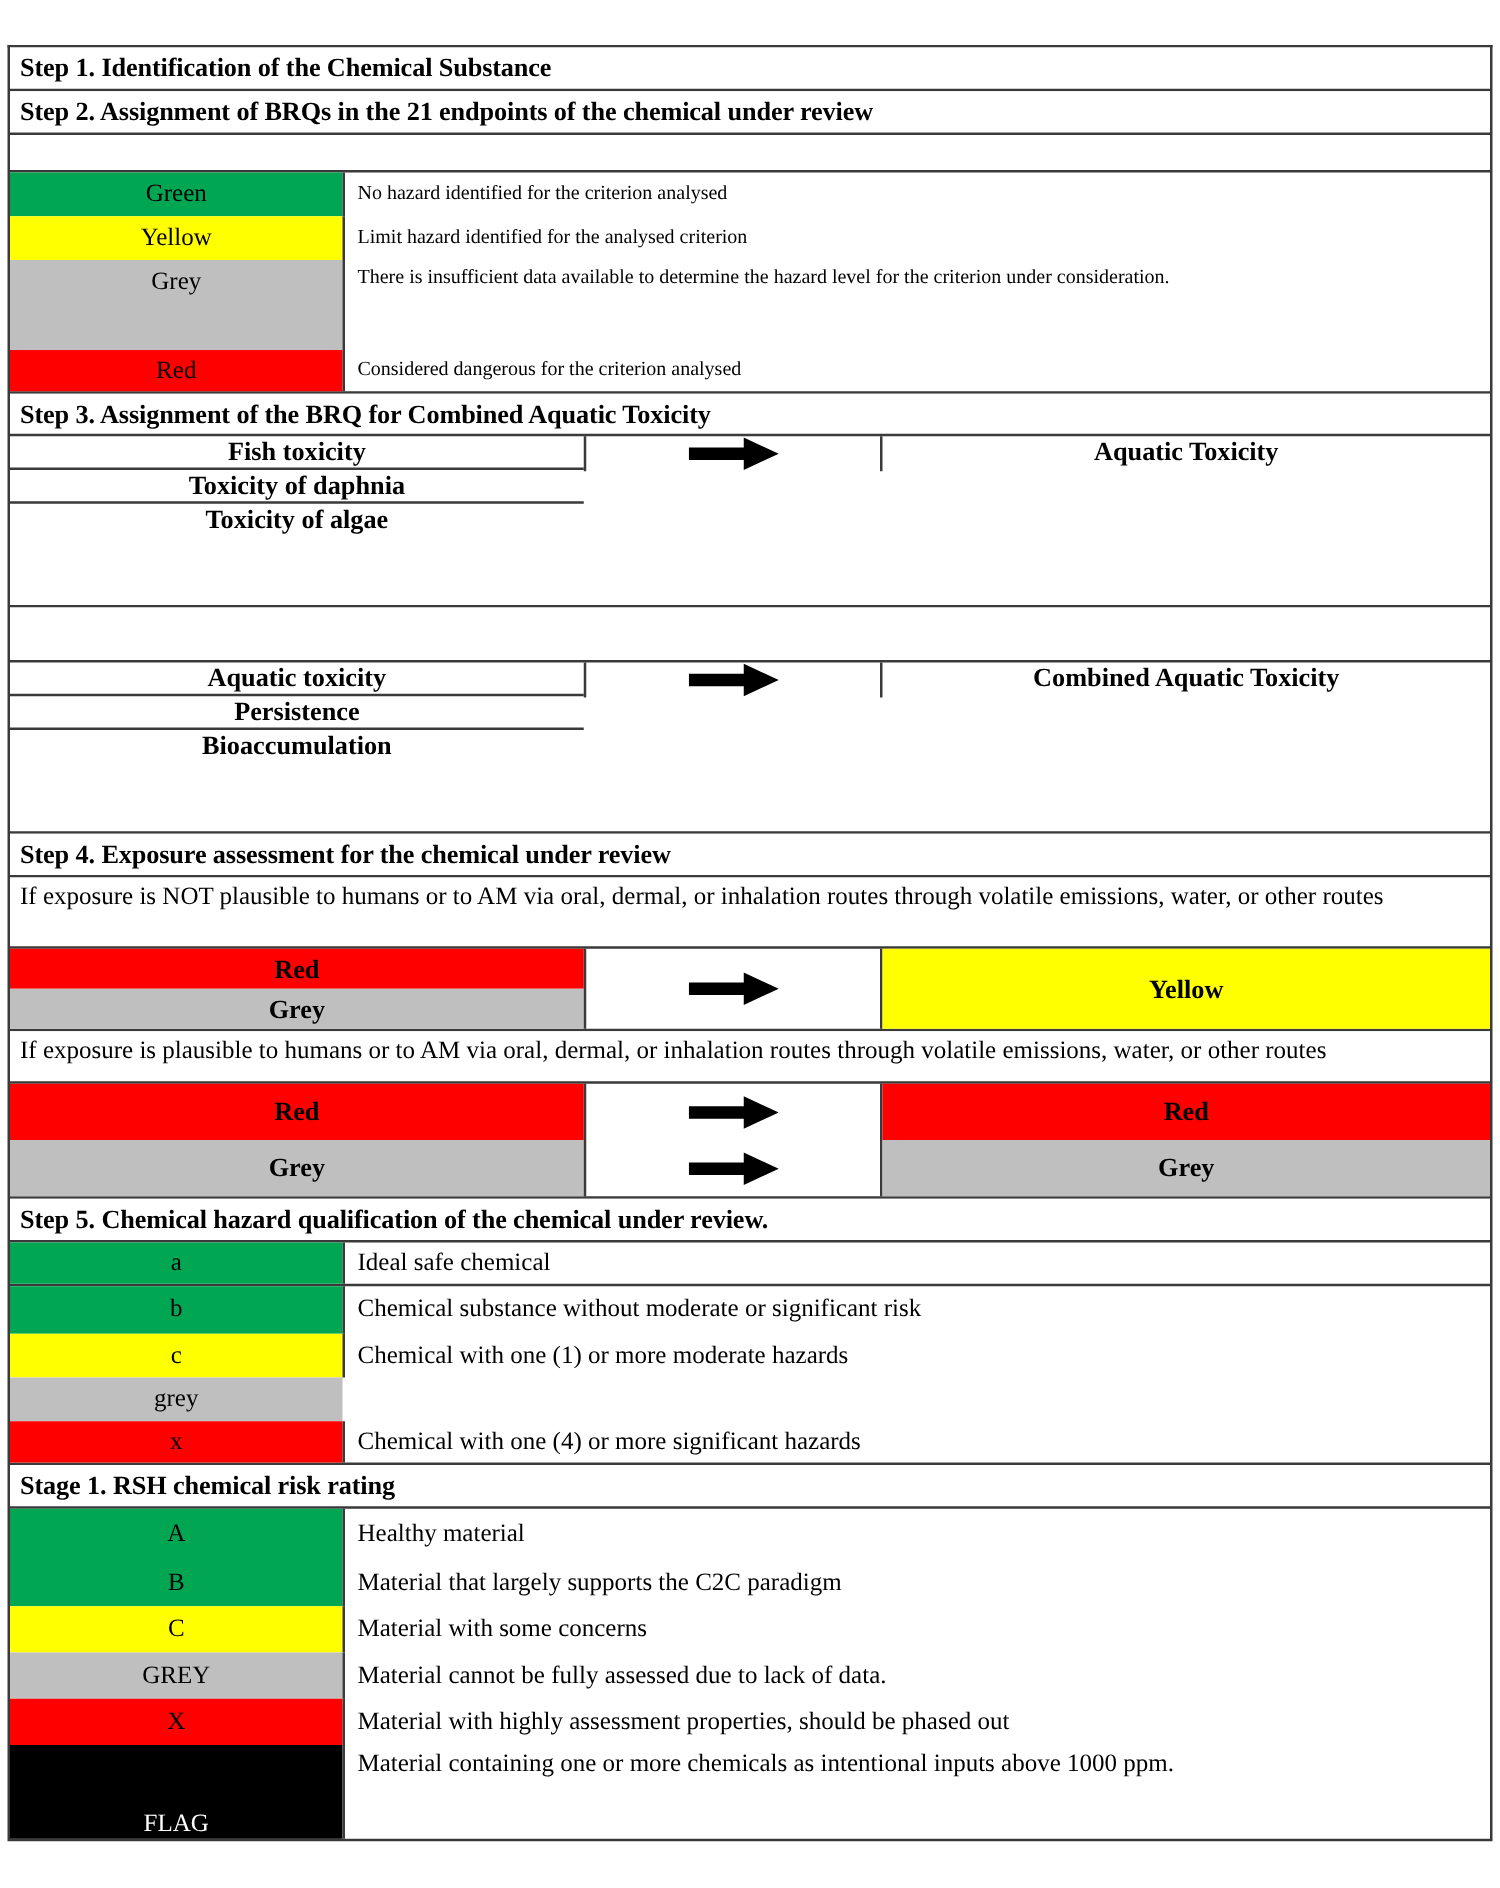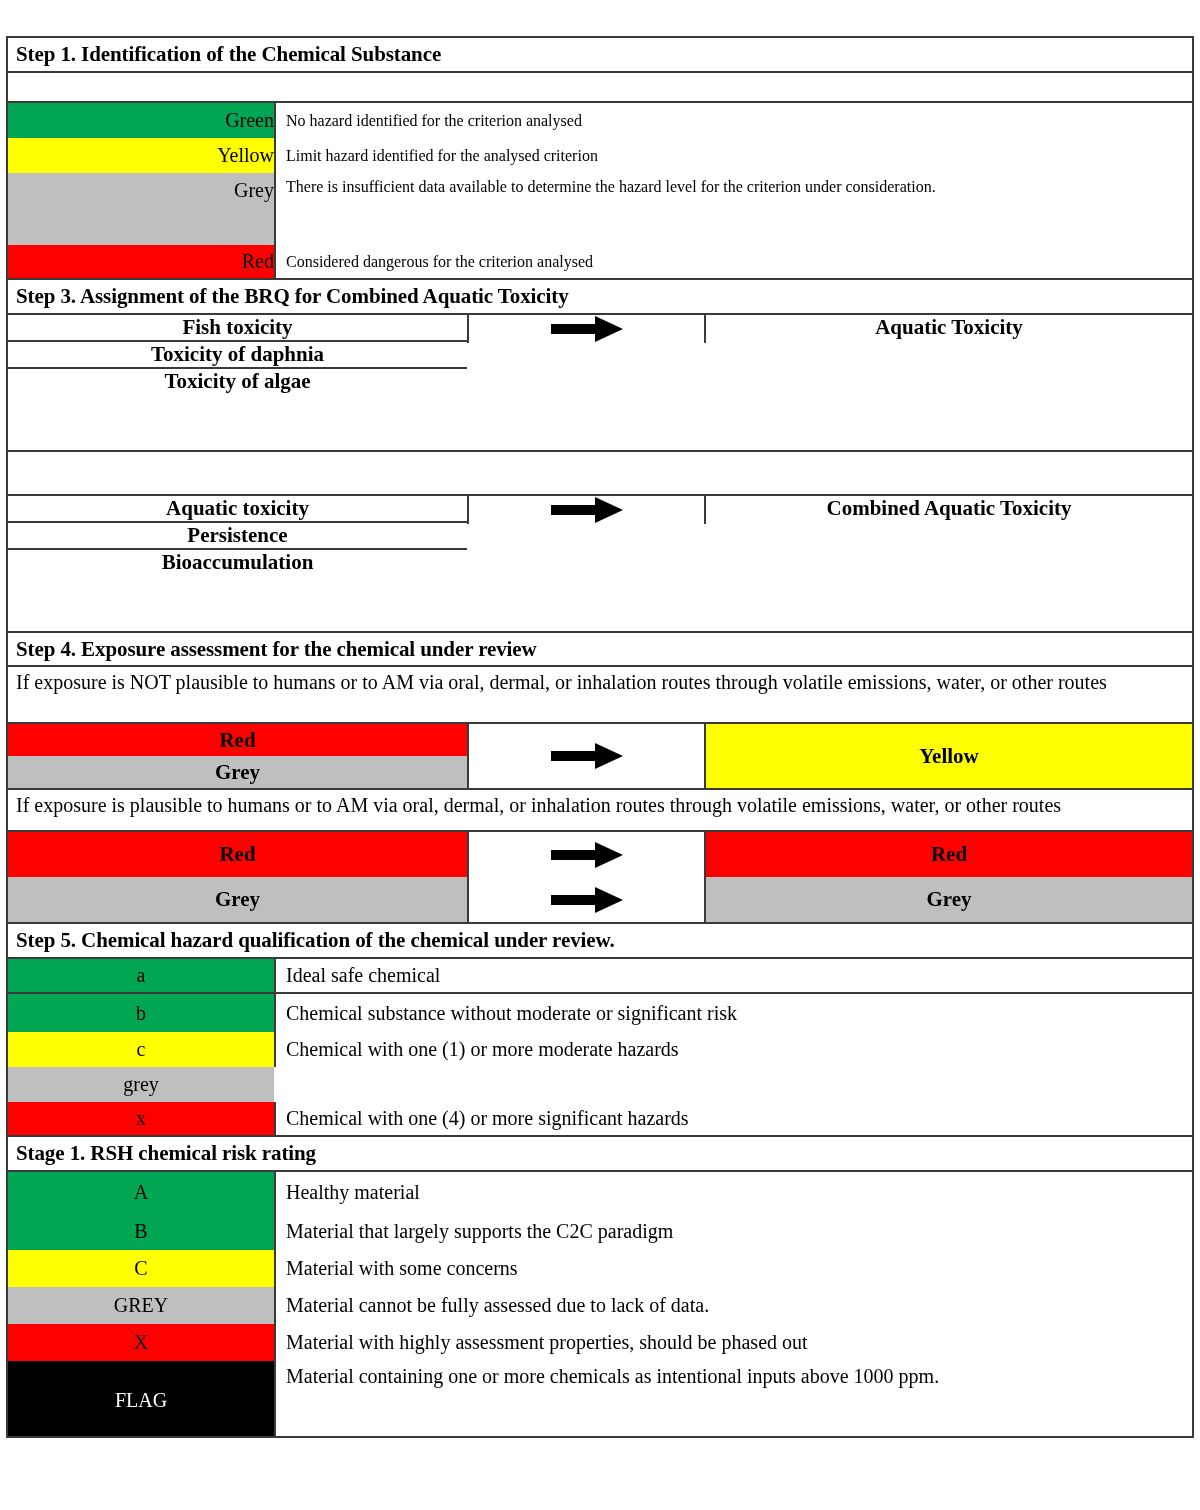--- a/index.html
+++ b/index.html
@@ -56,21 +56,21 @@
   .legend-row {
     display: flex;
     align-items: stretch;
     box-sizing: border-box;
   }
   .legend-swatch {
     width: 266px;
     flex: 0 0 266px;
     display: flex;
     align-items: center;
-    justify-content: flex-end;
+    justify-content: center;
     font-size: 20px;
     line-height: 1.1;
     box-sizing: border-box;
   }
   .legend-desc {
     flex: 1 1 auto;
     border-left: 2px solid #3a3a3a;
     padding: 3px 6px 3px 10px;
     font-size: 16px;
     line-height: 1.22;
@@ -222,20 +222,21 @@
   }
 </style>
 </head>
 <body>
 
 <div class="sheet">
   <div class="frame">
 
     <div class="band step-head">Step 1. Identification of the Chemical Substance</div>
 
+    <div class="band step-head">Step 2. Assignment of BRQs in the 21 endpoints of the chemical under review</div>
     <div class="band spacer-band"></div>
 
     <div class="legend-row" style="height:35px;">
       <div class="legend-swatch" style="background:#00a651;">
         <span>Green</span>
       </div>
       <div class="legend-desc">No hazard identified for the criterion analysed</div>
     </div>
 
     <div class="legend-row" style="height:35px;">
@@ -418,20 +419,20 @@
     </div>
 
     <div class="qual-row" style="height:37px;">
       <div class="qual-code" style="background:#ff0000;">
         <span>X</span>
       </div>
       <div class="qual-text">Material with highly assessment properties, should be phased out</div>
     </div>
 
     <div class="qual-row rule-bottom" style="height:77px;">
-      <div class="qual-code" style="background:#000000; color:#ffffff; align-items:center; padding-top:4px;">
+      <div class="qual-code" style="background:#000000; color:#ffffff; align-items:flex-end; padding-top:4px;">
         <span>FLAG</span>
       </div>
       <div class="qual-text" style="align-items:flex-start; padding-top:4px;">Material containing one or more chemicals as intentional inputs above 1000 ppm.</div>
     </div>
 
   </div>
 </div>
 
 </body></html>

